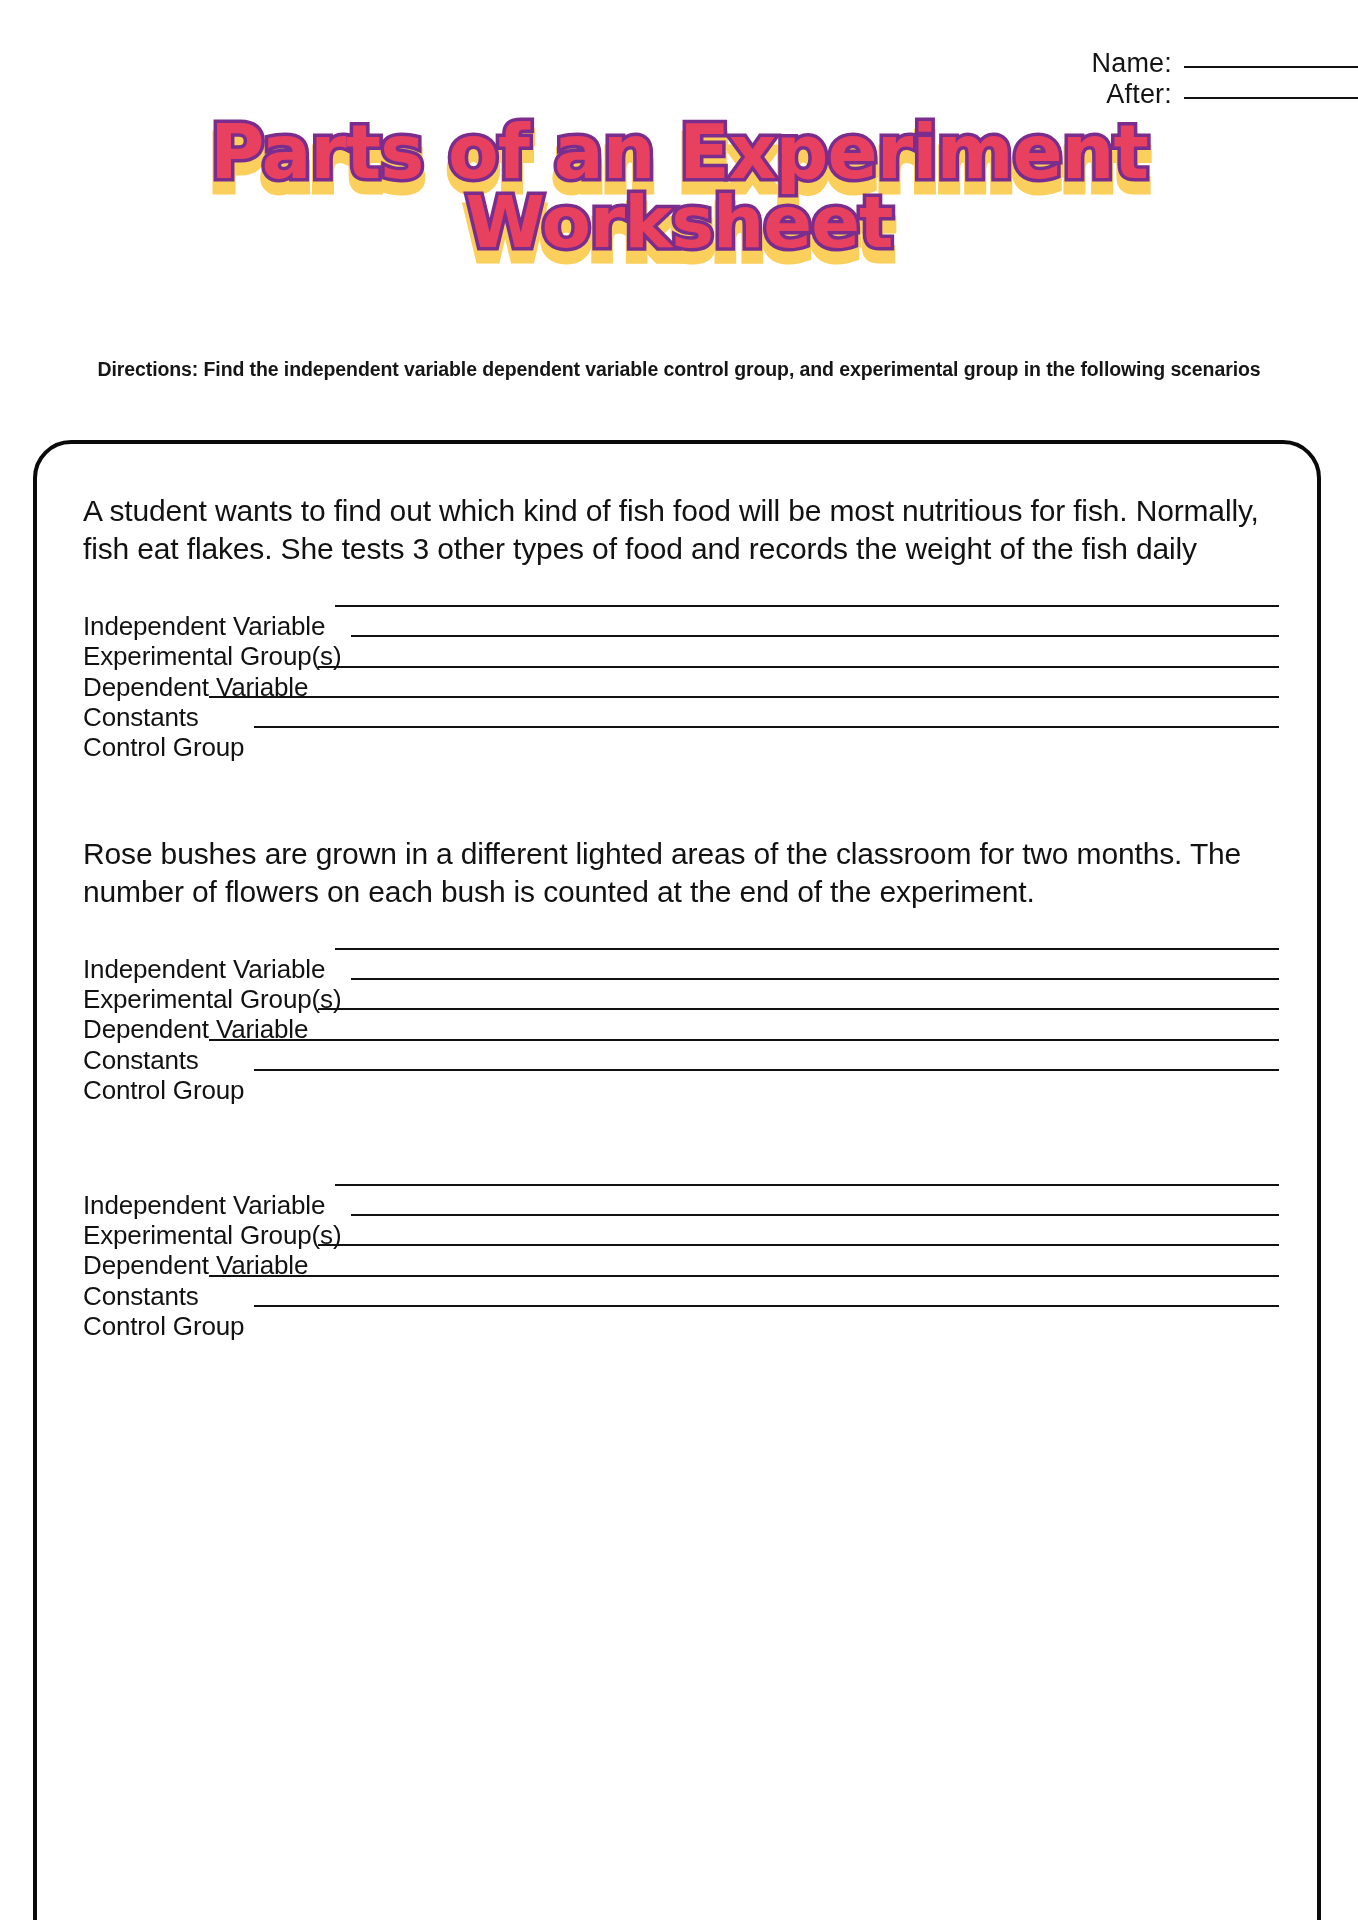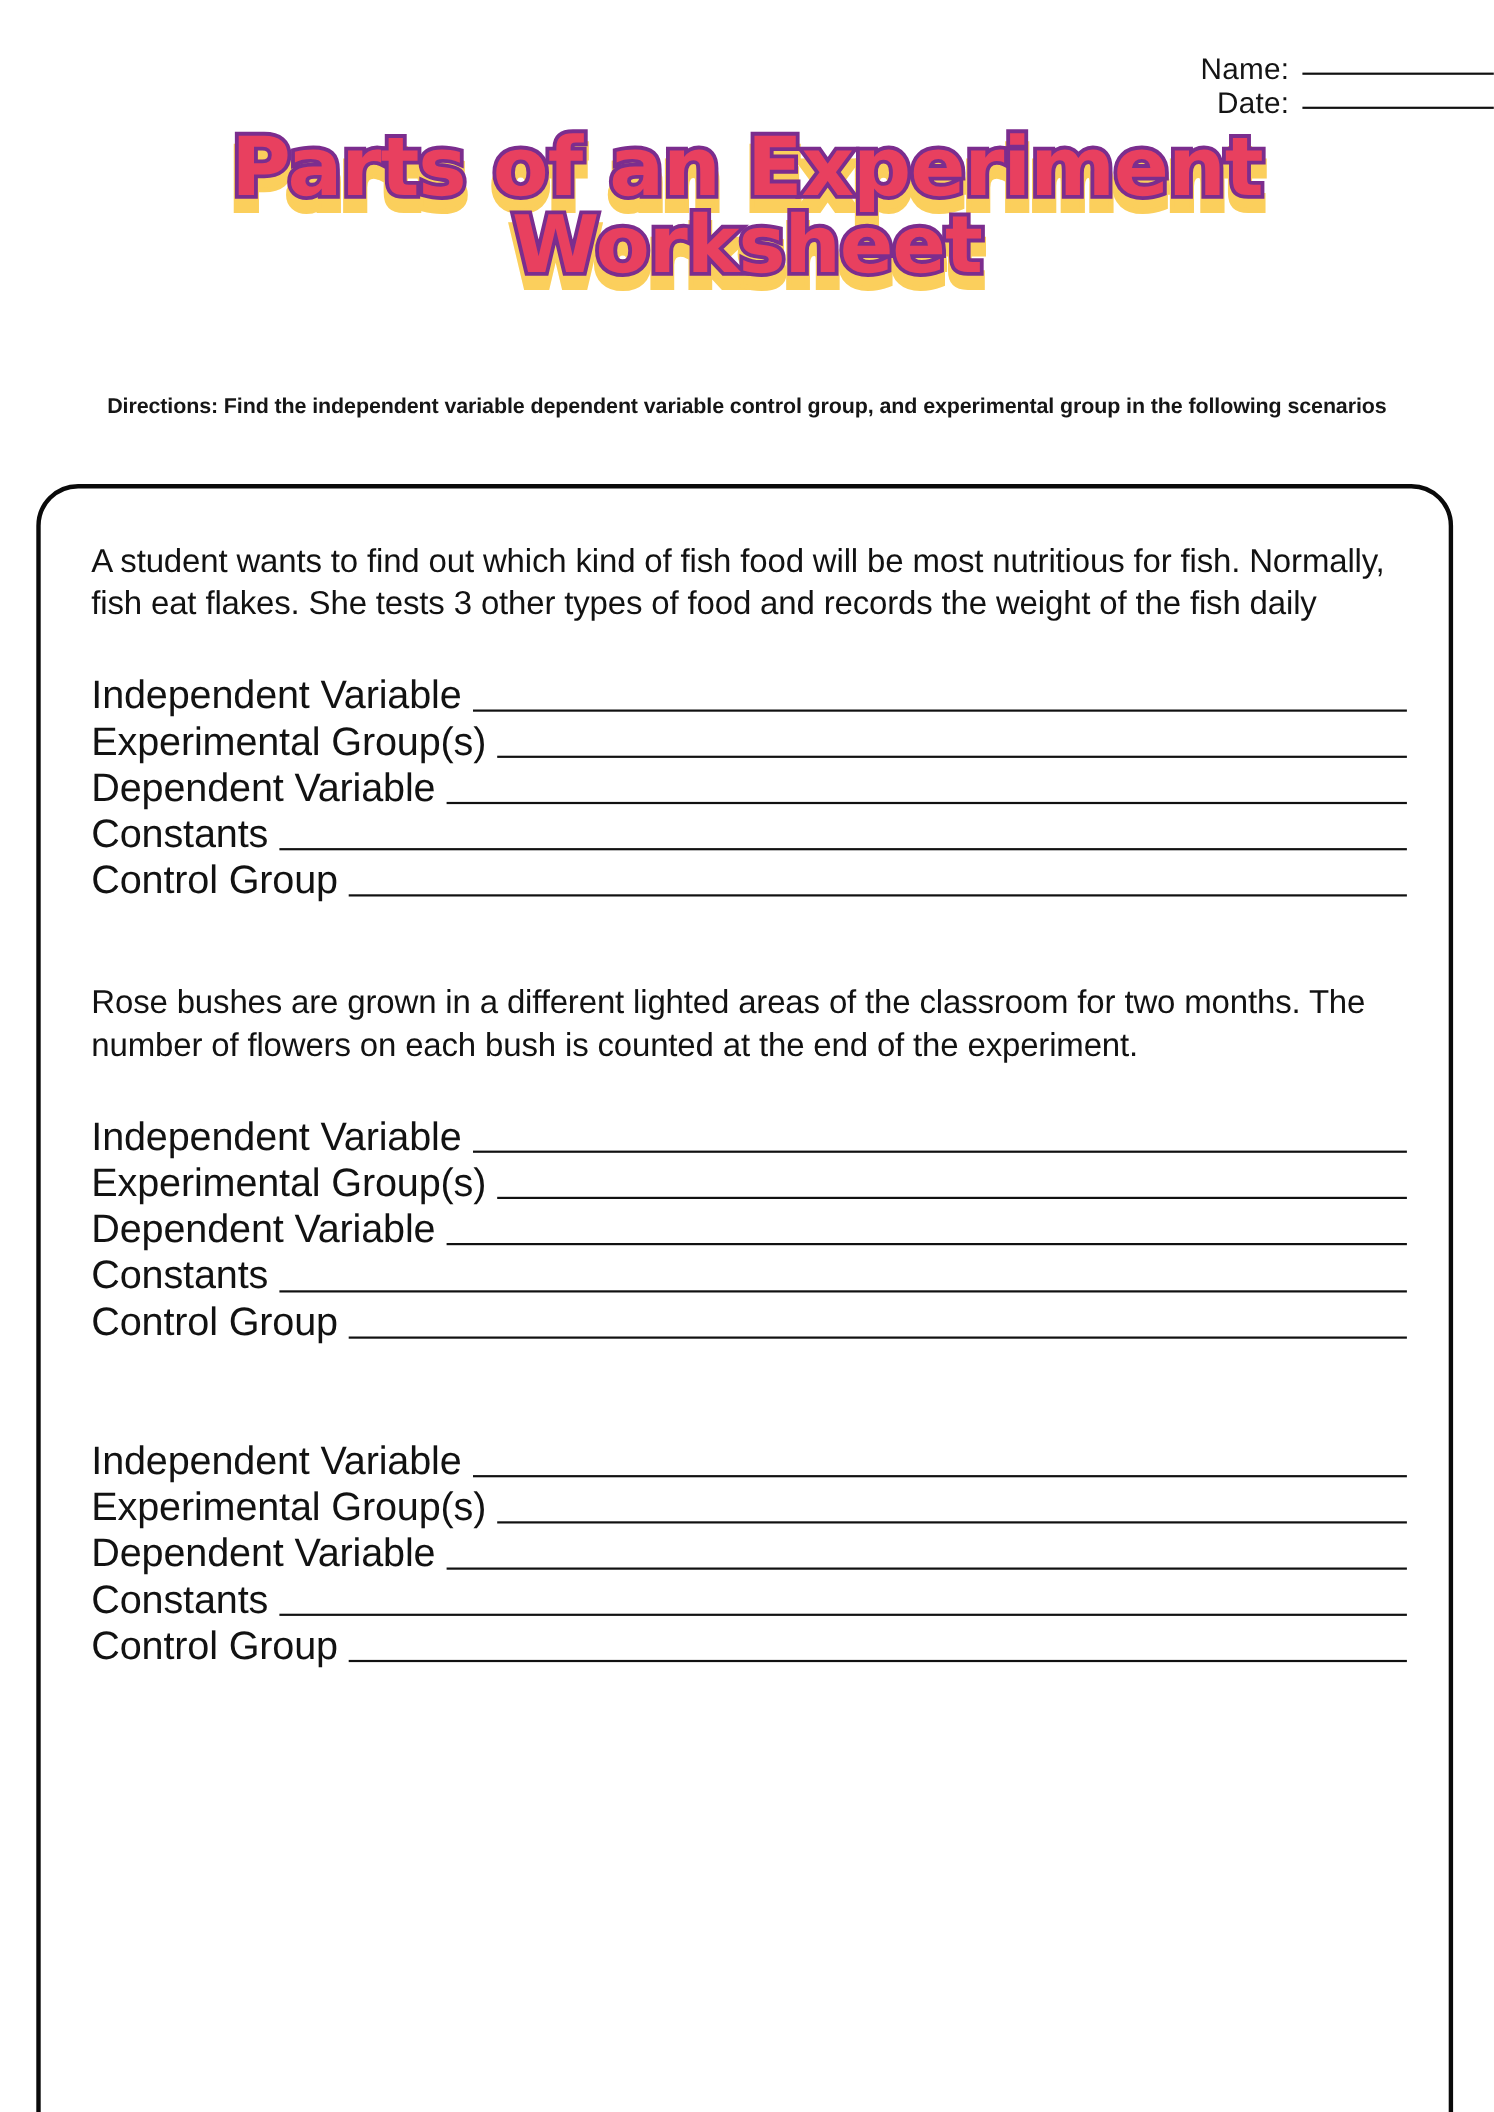--- a/index.html
+++ b/index.html
@@ -130,22 +130,22 @@
     padding-left: 8px;
     padding-right: 14px;
   }
 
   .answer-list {
     margin-top: 42px;
     padding-left: 8px;
   }
   .answer-row {
     display: flex;
-    align-items: flex-end;
-    font-size: 36px;
+    align-items: flex-start;
+    font-size: 26px;
     line-height: 1.17;
     color: #121212;
     letter-spacing: -0.15px;
     white-space: nowrap;
   }
   .answer-label { flex: 0 0 auto; }
   .answer-blank {
     flex: 1 1 auto;
     border-bottom: 2.5px solid #111;
     margin-left: 10px;
@@ -157,21 +157,21 @@
 </style>
 </head>
 <body>
 
 <div class="namedate-row">
   <div class="nd-field name-field">
     <span class="nd-label">Name:</span>
     <span class="nd-blank"></span>
   </div>
   <div class="nd-field date-field">
-    <span class="nd-label">Date:</span>
+    <span class="nd-label">After:</span>
     <span class="nd-blank"></span>
   </div>
 </div>
 
 <div class="title-block">
   <span class="title-line line1">
     <span class="shadow-layer">Parts of an Experiment</span>
     <span class="main-layer">Parts of an Experiment</span>
   </span>
   <span class="title-line line2">

